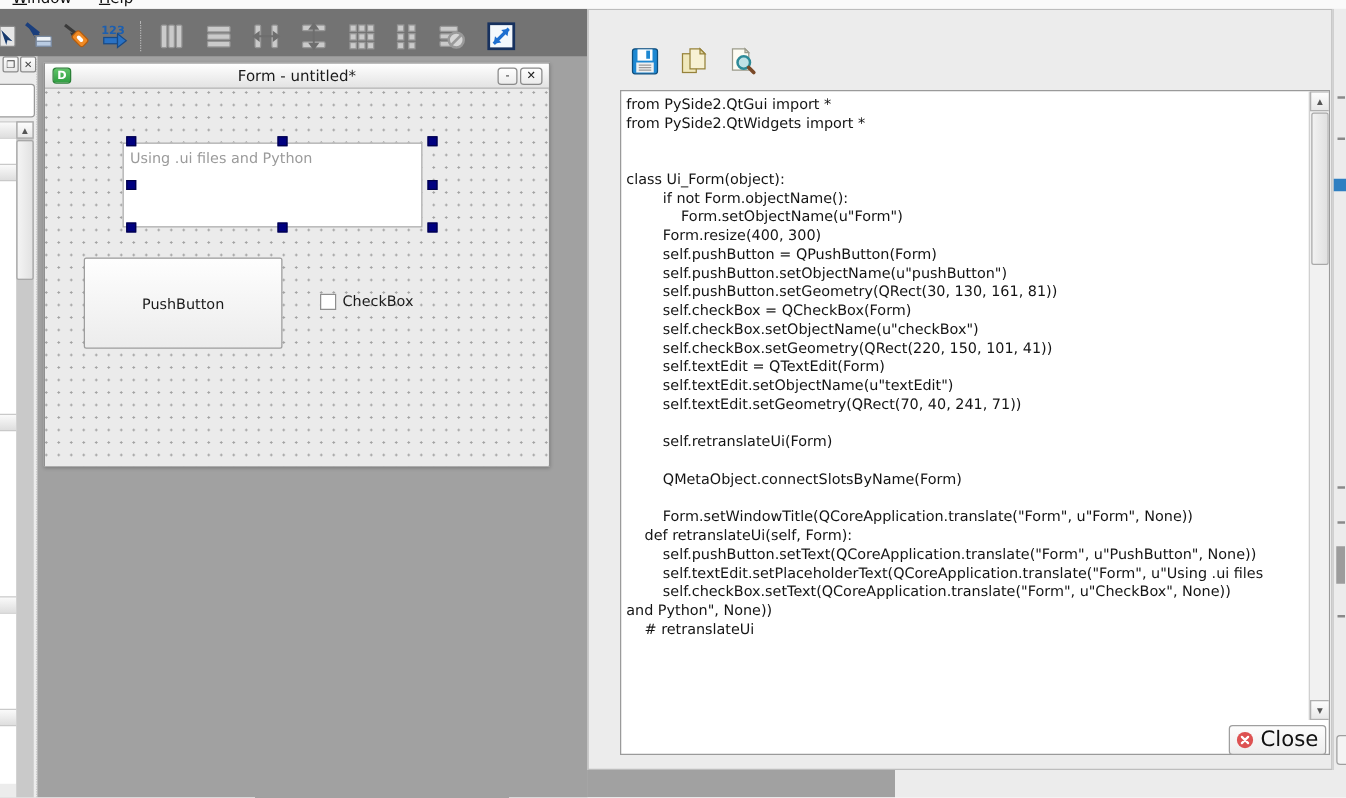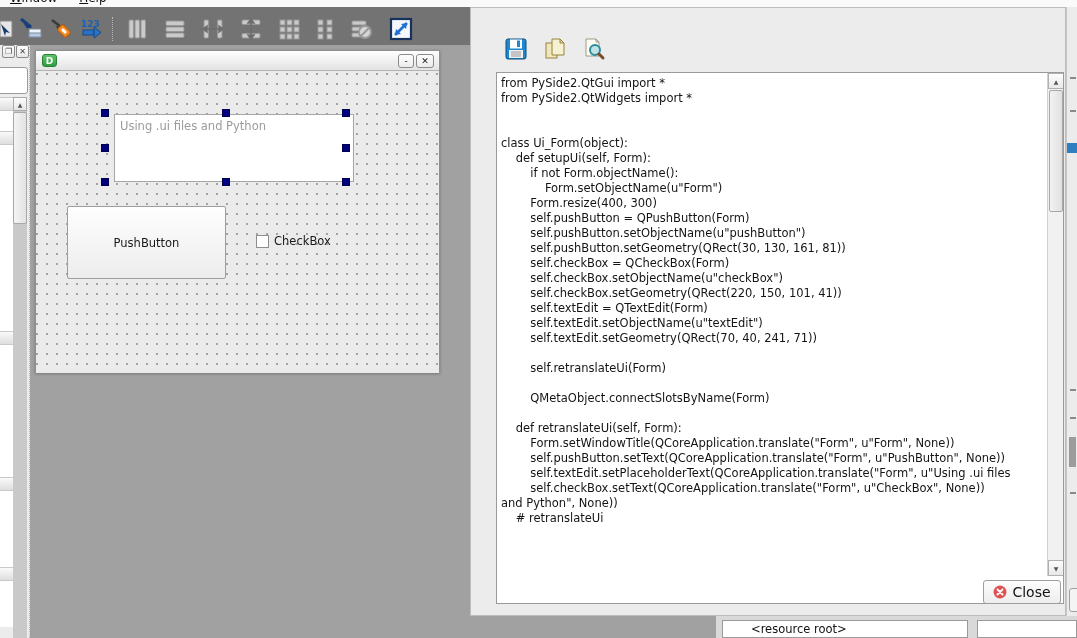--- a/index.html
+++ b/index.html
@@ -37,41 +37,41 @@
   #form-icon { position:absolute; left:6px; top:3px; width:15px; height:13px; background:linear-gradient(#5fc468,#2f9e41); border:1px solid #2a8037; border-radius:3px; color:#fff; font-size:9px; font-weight:bold; line-height:12px; text-align:center; }
   #form-title { position:absolute; left:0; width:100%; text-align:center; font-size:12px; color:#1a1a1a; }
   .title-btn { position:absolute; top:3px; height:14px; border:1px solid #8a8a8a; border-radius:3px; background:linear-gradient(#fefefe,#ececec); font-size:9px; line-height:12px; text-align:center; color:#222; }
   #form-min { right:25px; width:16px; }
   #form-close { right:5px; width:18px; font-weight:bold; }
   #form-canvas { position:absolute; left:0; top:21px; width:403px; height:301px;
       background-color:#ebebeb;
       background-image:radial-gradient(circle, #a3a3a3 0.8px, transparent 0.95px);
       background-size:10px 10px; background-position:6px 7px; }
 
-  #w-textedit { position:absolute; left:78px; top:42px; width:240px; height:68px; background:#fff; border:1px solid #a6a6a6; }
+  #w-textedit { position:absolute; left:62px; top:42px; width:240px; height:68px; background:#fff; border:1px solid #a6a6a6; }
   #w-textedit .placeholder { position:absolute; left:5px; top:4px; font-size:11.5px; color:#9b9b9b; }
   .handle { position:absolute; width:8px; height:8px; background:#000080; border:1px solid #00004a; }
 
   #w-pushbutton { position:absolute; left:31px; top:134px; width:159px; height:73px; background:linear-gradient(#fefefe,#ececec); border:1px solid #9d9d9d; border-radius:2px; display:flex; align-items:center; justify-content:center; font-size:11.5px; color:#1a1a1a; }
   #w-checkbox { position:absolute; left:220px; top:161px; height:16px; display:flex; align-items:center; font-size:11.5px; color:#1a1a1a; }
   #w-checkbox .box { width:13px; height:13px; background:#fff; border:1px solid #8e8e8e; margin-right:5px; }
 
   
   #code-dialog { position:absolute; left:470px; top:7px; width:596px; height:609px; background:#ececec; border:1px solid #bdbdbd; }
   #dlg-toolbar { position:absolute; left:30px; top:26px; height:28px; display:flex; gap:9px; }
   #dlg-toolbar .tbtn svg { width:24px; height:24px; }
   #code-box { position:absolute; left:25px; top:64px; width:568px; height:532px; background:#fff; border:1px solid #9a9a9a; overflow:hidden; }
   #code-lines { position:absolute; left:4px; top:3px; right:20px; font-size:11.5px; line-height:15px; color:#141414; }
   .code-line { white-space:pre-wrap; min-height:15px; }
   #code-scrollbar { position:absolute; right:0; top:0; width:16px; height:503px; background:#f1f1f1; border-left:1px solid #d0d0d0; }
   .sb-arrow { position:absolute; left:0; width:16px; height:16px; background:linear-gradient(#fdfdfd,#e8e8e8); border:1px solid #b0b0b0; font-size:6px; color:#555; text-align:center; line-height:15px; }
   #sb-up { top:0; }
   #sb-down { bottom:0; }
   #sb-thumb { position:absolute; left:1px; top:17px; width:14px; height:122px; background:linear-gradient(90deg,#f2f2f2,#e0e0e0); border:1px solid #a8a8a8; border-radius:2px; }
-  #close-btn { position:absolute; right:4px; bottom:11px; width:78px; height:24px; background:linear-gradient(#fdfdfd,#ededed); border:1px solid #9f9f9f; border-radius:3px; display:flex; align-items:center; justify-content:center; gap:5px; font-size:14px; color:#111; }
+  #close-btn { position:absolute; right:4px; bottom:11px; width:78px; height:24px; background:linear-gradient(#fdfdfd,#ededed); border:1px solid #9f9f9f; border-radius:3px; display:flex; align-items:center; justify-content:center; gap:5px; font-size:17px; color:#111; }
 
   
   #right-strip { position:absolute; left:1066px; top:7px; width:11px; height:609px; background:#ececec; border-left:1px solid #c6c6c6; }
   .rs-dash { position:absolute; left:3px; width:6px; height:2px; background:#8a8a8a; }
   #rs-selected { position:absolute; left:0; top:136px; width:11px; height:10px; background:#2f7fc1; }
   #rs-thumb { position:absolute; left:2px; top:430px; width:7px; height:30px; background:#9c9c9c; }
   #rs-box { position:absolute; left:2px; top:581px; width:20px; height:24px; background:#f4f4f4; border:1px solid #9f9f9f; border-radius:3px; }
 
   
   #bottom-left-gray { position:absolute; left:470px; top:616px; width:246px; height:22px; background:#a1a1a1; }
@@ -229,20 +229,21 @@
       </div>
       <div id="wb-scroll">
         <div id="wb-scroll-up">▲</div>
         <div id="wb-thumb"></div>
       </div>
     </div>
 
     <div id="form-window">
       <div id="form-titlebar">
         <div id="form-icon">D</div>
+        <div id="form-title">Form - untitled*</div>
         <div class="title-btn" id="form-min">-</div>
         <div class="title-btn" id="form-close">✕</div>
       </div>
       <div id="form-canvas">
 
         <div id="w-textedit">
           <div class="placeholder">Using .ui files and Python</div>
         </div>
 
         <div class="handle" style="left:65px; top:37px;"></div>
@@ -294,40 +295,39 @@
       </div>
     </div>
 
     <div id="code-box">
       <div id="code-lines">
           <div class="code-line">from PySide2.QtGui import *</div>
           <div class="code-line">from PySide2.QtWidgets import *</div>
           <div class="code-line"></div>
           <div class="code-line"></div>
           <div class="code-line">class Ui_Form(object):</div>
-          <div class="code-line">    def setupUi(self, Form):</div>
           <div class="code-line">        if not Form.objectName():</div>
           <div class="code-line">            Form.setObjectName(u"Form")</div>
           <div class="code-line">        Form.resize(400, 300)</div>
           <div class="code-line">        self.pushButton = QPushButton(Form)</div>
           <div class="code-line">        self.pushButton.setObjectName(u"pushButton")</div>
           <div class="code-line">        self.pushButton.setGeometry(QRect(30, 130, 161, 81))</div>
           <div class="code-line">        self.checkBox = QCheckBox(Form)</div>
           <div class="code-line">        self.checkBox.setObjectName(u"checkBox")</div>
           <div class="code-line">        self.checkBox.setGeometry(QRect(220, 150, 101, 41))</div>
           <div class="code-line">        self.textEdit = QTextEdit(Form)</div>
           <div class="code-line">        self.textEdit.setObjectName(u"textEdit")</div>
           <div class="code-line">        self.textEdit.setGeometry(QRect(70, 40, 241, 71))</div>
           <div class="code-line"></div>
           <div class="code-line">        self.retranslateUi(Form)</div>
           <div class="code-line"></div>
           <div class="code-line">        QMetaObject.connectSlotsByName(Form)</div>
           <div class="code-line"></div>
+          <div class="code-line">        Form.setWindowTitle(QCoreApplication.translate("Form", u"Form", None))</div>
           <div class="code-line">    def retranslateUi(self, Form):</div>
-          <div class="code-line">        Form.setWindowTitle(QCoreApplication.translate("Form", u"Form", None))</div>
           <div class="code-line">        self.pushButton.setText(QCoreApplication.translate("Form", u"PushButton", None))</div>
           <div class="code-line">        self.textEdit.setPlaceholderText(QCoreApplication.translate("Form", u"Using .ui files</div>
           <div class="code-line">        self.checkBox.setText(QCoreApplication.translate("Form", u"CheckBox", None))</div>
           <div class="code-line">and Python", None))</div>
           <div class="code-line">    # retranslateUi</div>
         </div>
       <div id="code-scrollbar">
         <div class="sb-arrow" id="sb-up">▲</div>
         <div id="sb-thumb"></div>
         <div class="sb-arrow" id="sb-down">▼</div>
@@ -349,18 +349,14 @@
     <div id="rs-selected"></div>
     <div class="rs-dash" style="top:382px;"></div>
     <div class="rs-dash" style="top:410px;"></div>
     <div class="rs-dash" style="top:438px;"></div>
     <div id="rs-thumb"></div>
     <div class="rs-dash" style="top:485px;"></div>
     <div id="rs-box"></div>
   </div>
 
   <div id="bottom-left-gray"></div>
-  <div id="resource-strip">
-    <div class="res-box" id="res-box1">&lt;resource root&gt;</div>
-    <div class="res-box" id="res-box2"></div>
-  </div>
 
 </div>
 
 </body></html>

